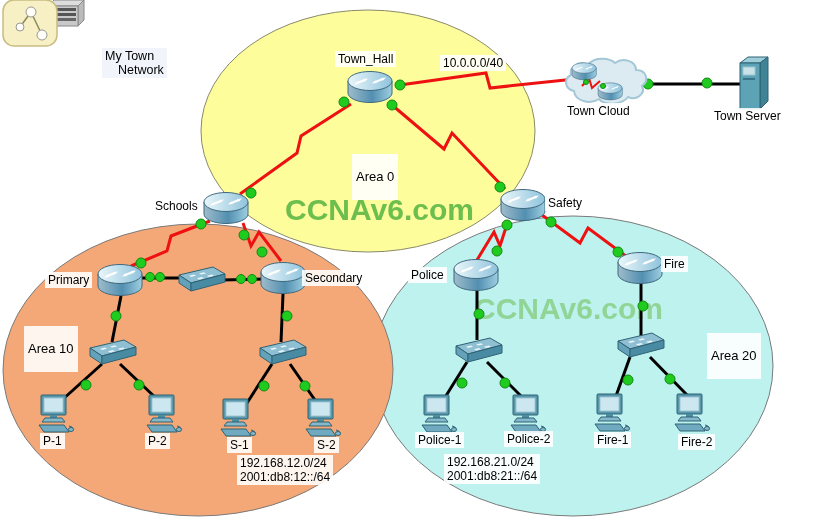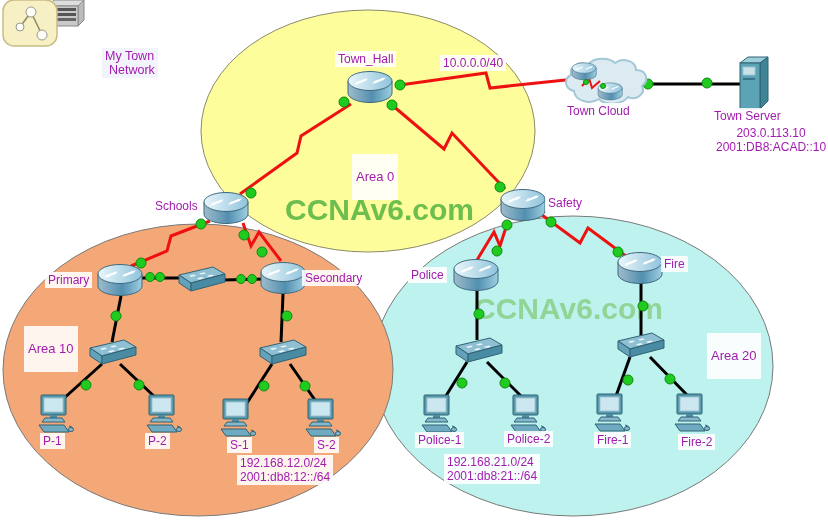--- a/index.html
+++ b/index.html
@@ -1,23 +1,23 @@
 <!DOCTYPE html>
 <html><head>
 <meta charset="utf-8">
 <style>
   html,body{margin:0;padding:0;background:#fff;}
   #canvas{position:relative;width:828px;height:530px;background:#fff;overflow:hidden;
           font-family:"Liberation Sans",sans-serif;}
   #topology{position:absolute;left:0;top:0;}
-  .lbl{position:absolute;background:rgba(255,255,255,.88);color:#a21caf;font-size:12px;
+  .lbl{position:absolute;background:rgba(255,255,255,.88);color:#000000;font-size:12px;
        line-height:14px;padding:1px 3px;white-space:nowrap;}
   .area-lbl{font-size:13px;padding:16px 4px;}
   .title-lbl{background:rgba(240,243,250,.95);font-size:12.5px;}
-  .title-lbl .indent{margin-left:4px;}
+  .title-lbl .indent{margin-left:13px;}
   .center-lbl{text-align:center;}
   .net-lbl{font-size:12px;}
   .link-serial{stroke:#ee1111;stroke-width:3;fill:none;}
   .link-eth{stroke:#000;stroke-width:3;fill:none;}
   .dot{fill:#1ecb1e;stroke:#128a12;stroke-width:1;}
   .wm{font-family:"Liberation Sans",sans-serif;font-weight:bold;font-size:30px;}
 </style>
 </head>
 <body>
 
@@ -208,24 +208,20 @@
 </div>
 
 <div class="lbl" style="left:335px;top:51px">Town_Hall</div>
 <div class="lbl" style="left:440px;top:55px">10.0.0.0/40</div>
 <div class="lbl area-lbl" style="left:352px;top:154px">Area 0</div>
 <div class="lbl" style="left:152px;top:198px">Schools</div>
 <div class="lbl" style="left:545px;top:195px">Safety</div>
 <div class="lbl" style="left:564px;top:103px">Town Cloud</div>
 <div class="lbl" style="left:711px;top:108px">Town Server</div>
 
-<div class="lbl center-lbl" style="left:713px;top:125px">
-  <div>203.0.113.10</div>
-  <div>2001:DB8:ACAD::10</div>
-</div>
 
 <div class="lbl" style="left:45px;top:272px">Primary</div>
 <div class="lbl" style="left:302px;top:270px">Secondary</div>
 <div class="lbl area-lbl" style="left:24px;top:326px">Area 10</div>
 <div class="lbl" style="left:408px;top:267px">Police</div>
 <div class="lbl" style="left:661px;top:256px">Fire</div>
 <div class="lbl area-lbl" style="left:707px;top:333px">Area 20</div>
 
 <div class="lbl" style="left:40px;top:433px">P-1</div>
 <div class="lbl" style="left:145px;top:433px">P-2</div>

